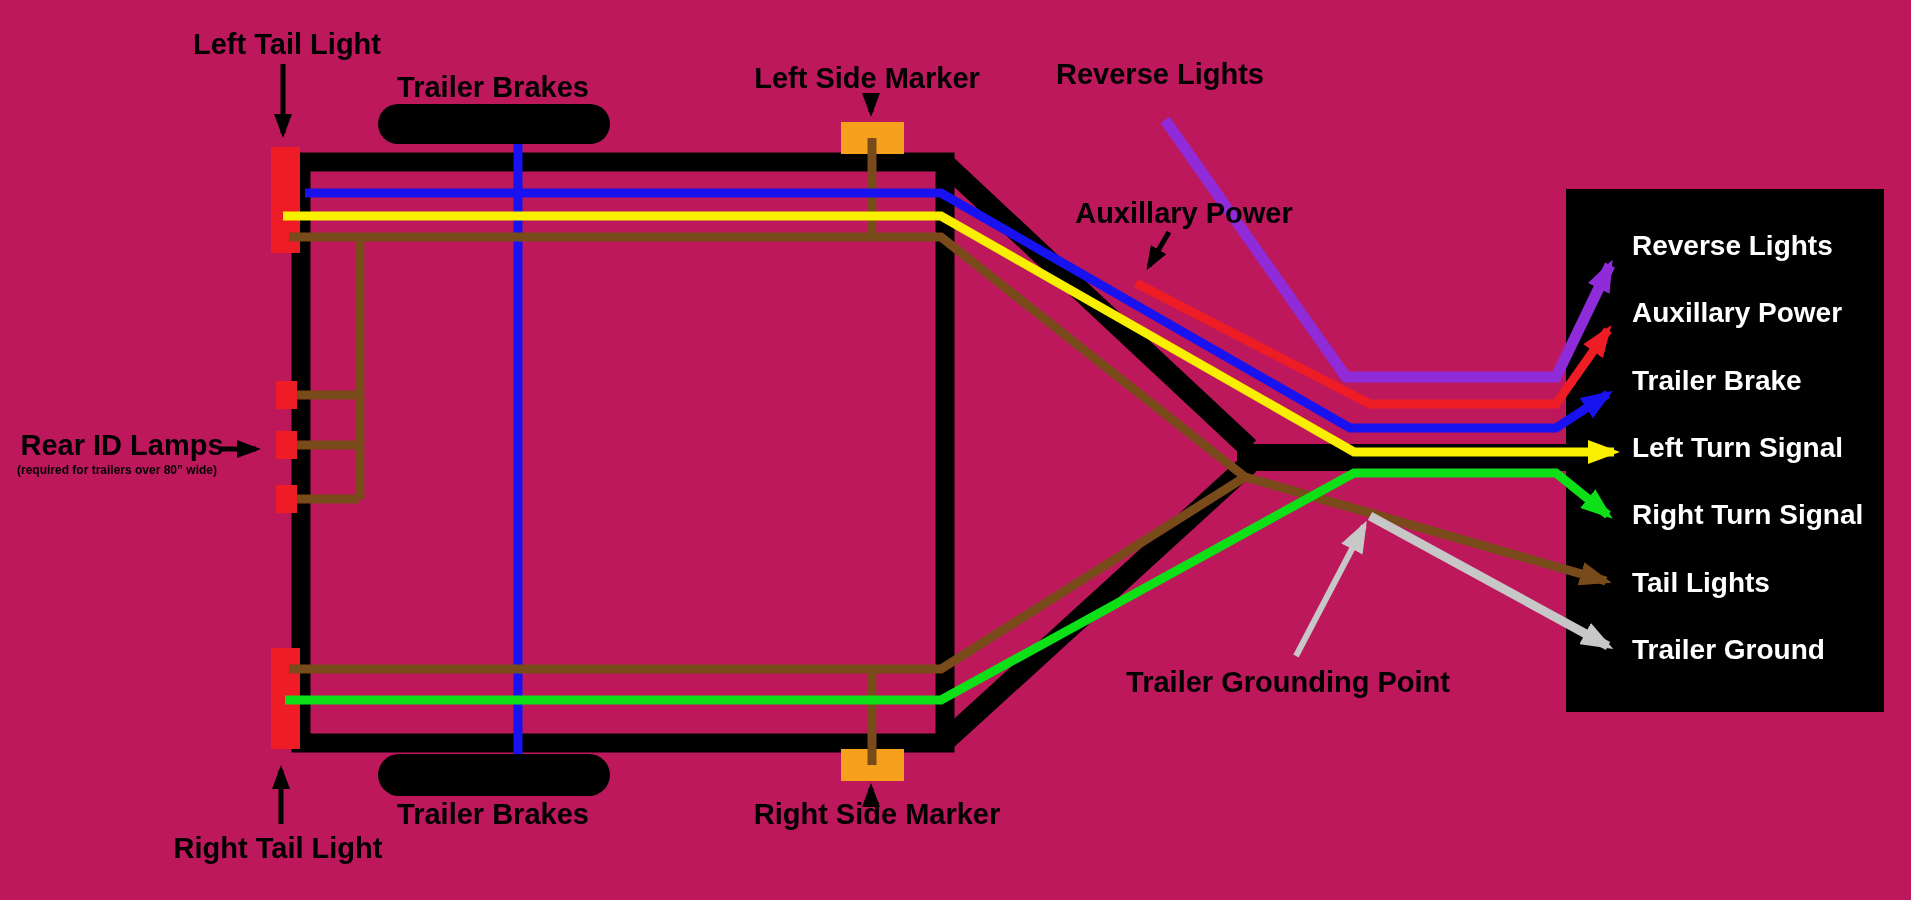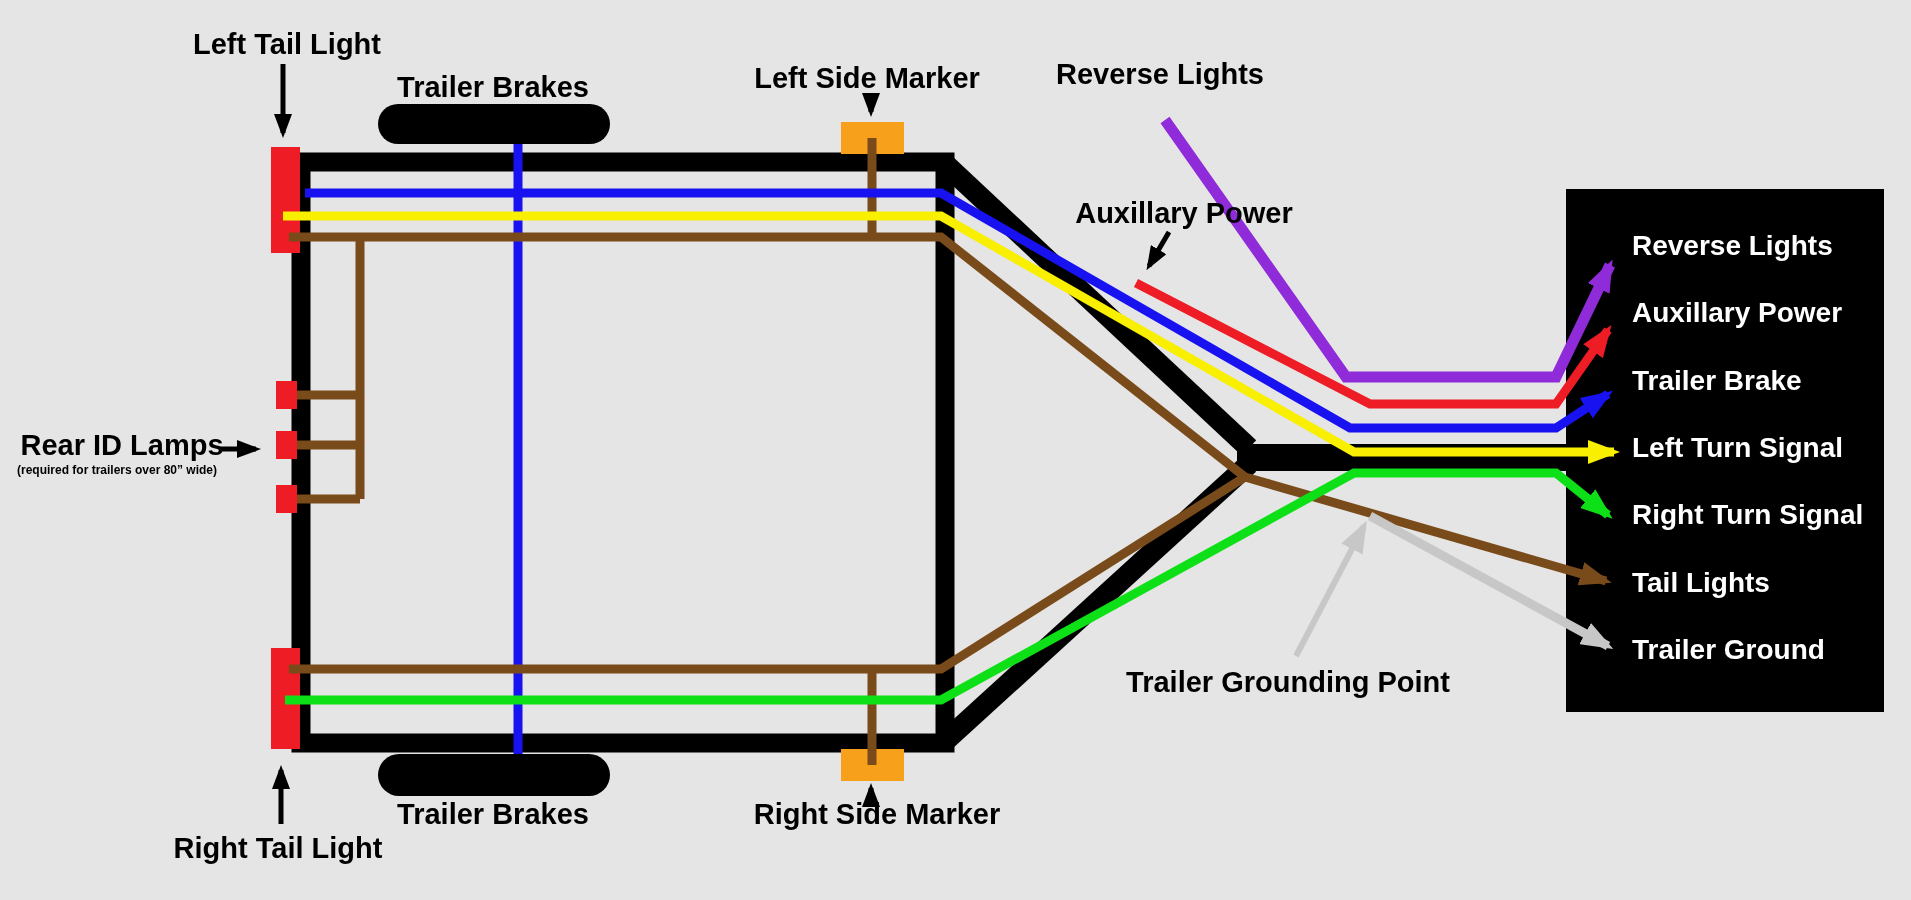--- a/index.html
+++ b/index.html
@@ -1,17 +1,17 @@
 <!DOCTYPE html>
 <html><head>
 <meta charset="utf-8">
 <title>Trailer Wiring Diagram</title>
 <style>
   html,body{margin:0;padding:0;background:#ffffff;}
-  .stage{position:relative;width:1911px;height:900px;background:#e5e5e5;overflow:hidden;}
+  .stage{position:relative;width:1911px;height:900px;background:#be185d;overflow:hidden;}
   svg{display:block;}
   .lbl{font-family:"Liberation Sans",sans-serif;font-weight:bold;font-size:29px;fill:#000;}
   .lbl-note{font-family:"Liberation Sans",sans-serif;font-weight:bold;font-size:12px;fill:#000;}
   .legend-lbl{font-family:"Liberation Sans",sans-serif;font-weight:bold;font-size:28px;fill:#ffffff;}
   .wire{fill:none;stroke-width:9;stroke-linecap:butt;stroke-linejoin:miter;}
   .wire-thick{fill:none;stroke-width:11;stroke-linecap:butt;stroke-linejoin:miter;}
   .pointer{fill:none;stroke-width:5;stroke-linecap:butt;}
   .pointer-gray{fill:none;stroke-width:6;stroke-linecap:butt;}
   .rail{stroke:#000;stroke-width:21;stroke-linecap:butt;}
   .s-purple{stroke:#8f2bd9}.s-red{stroke:#ee1c25}.s-blue{stroke:#1812f1}

